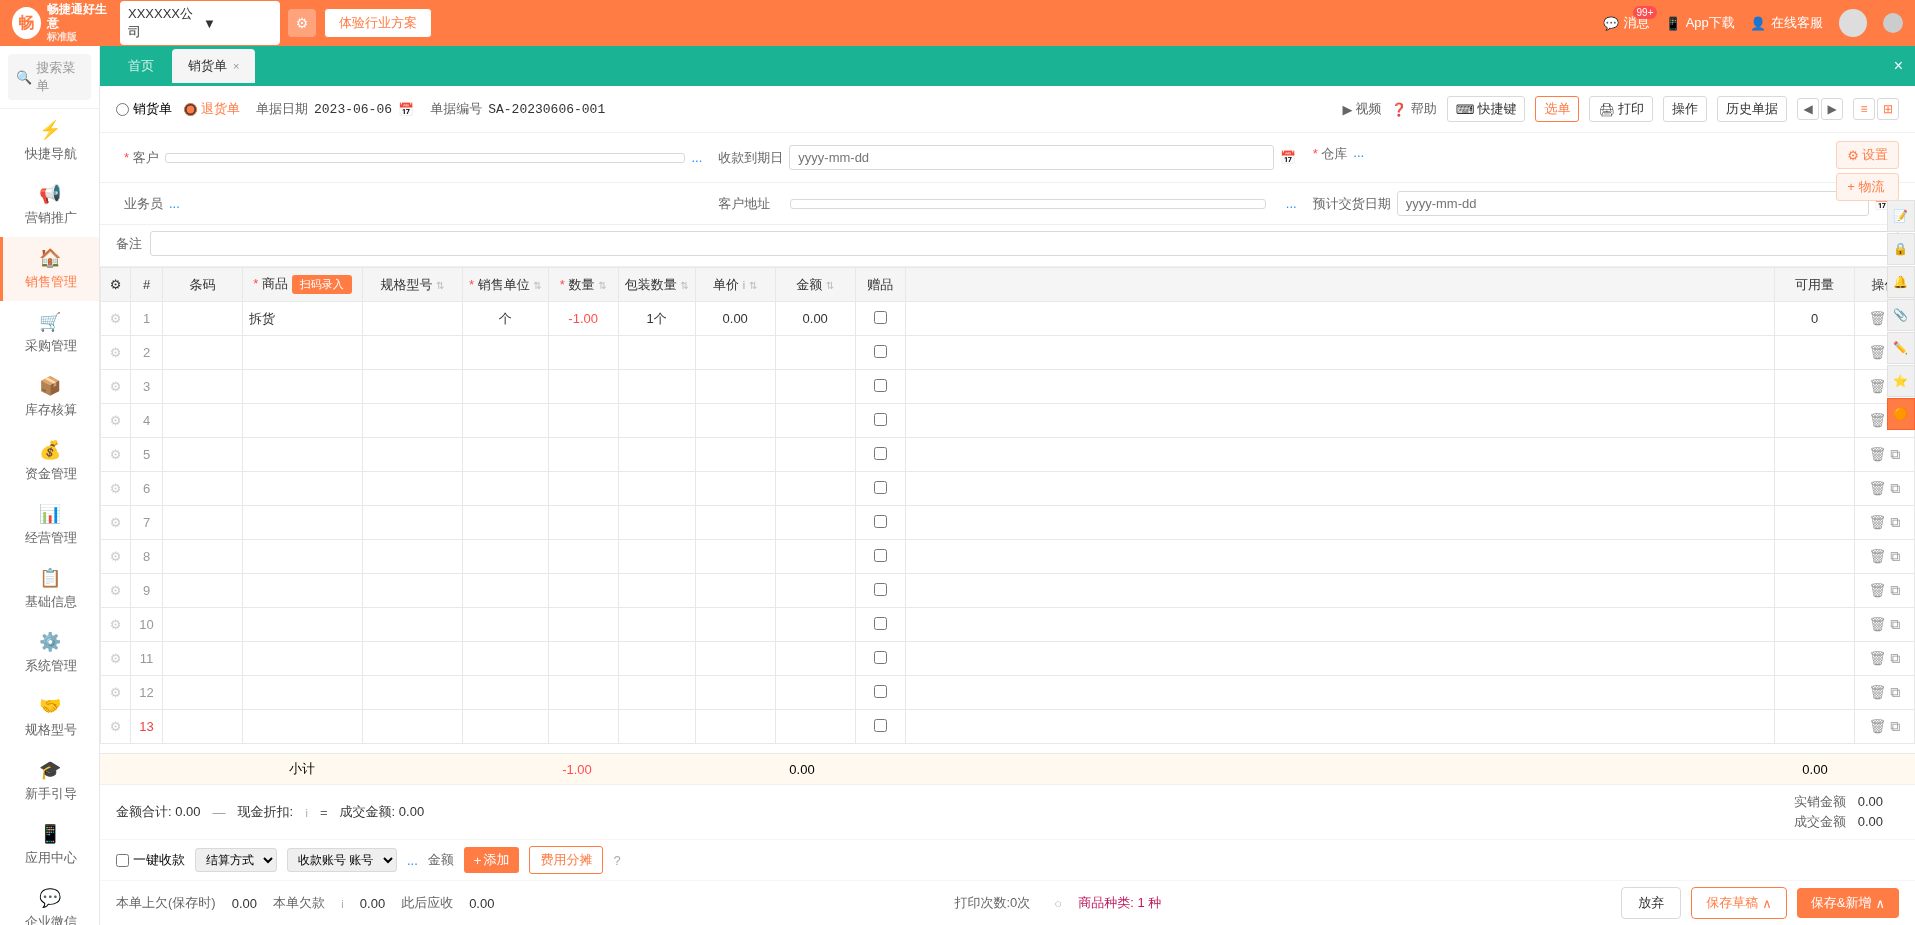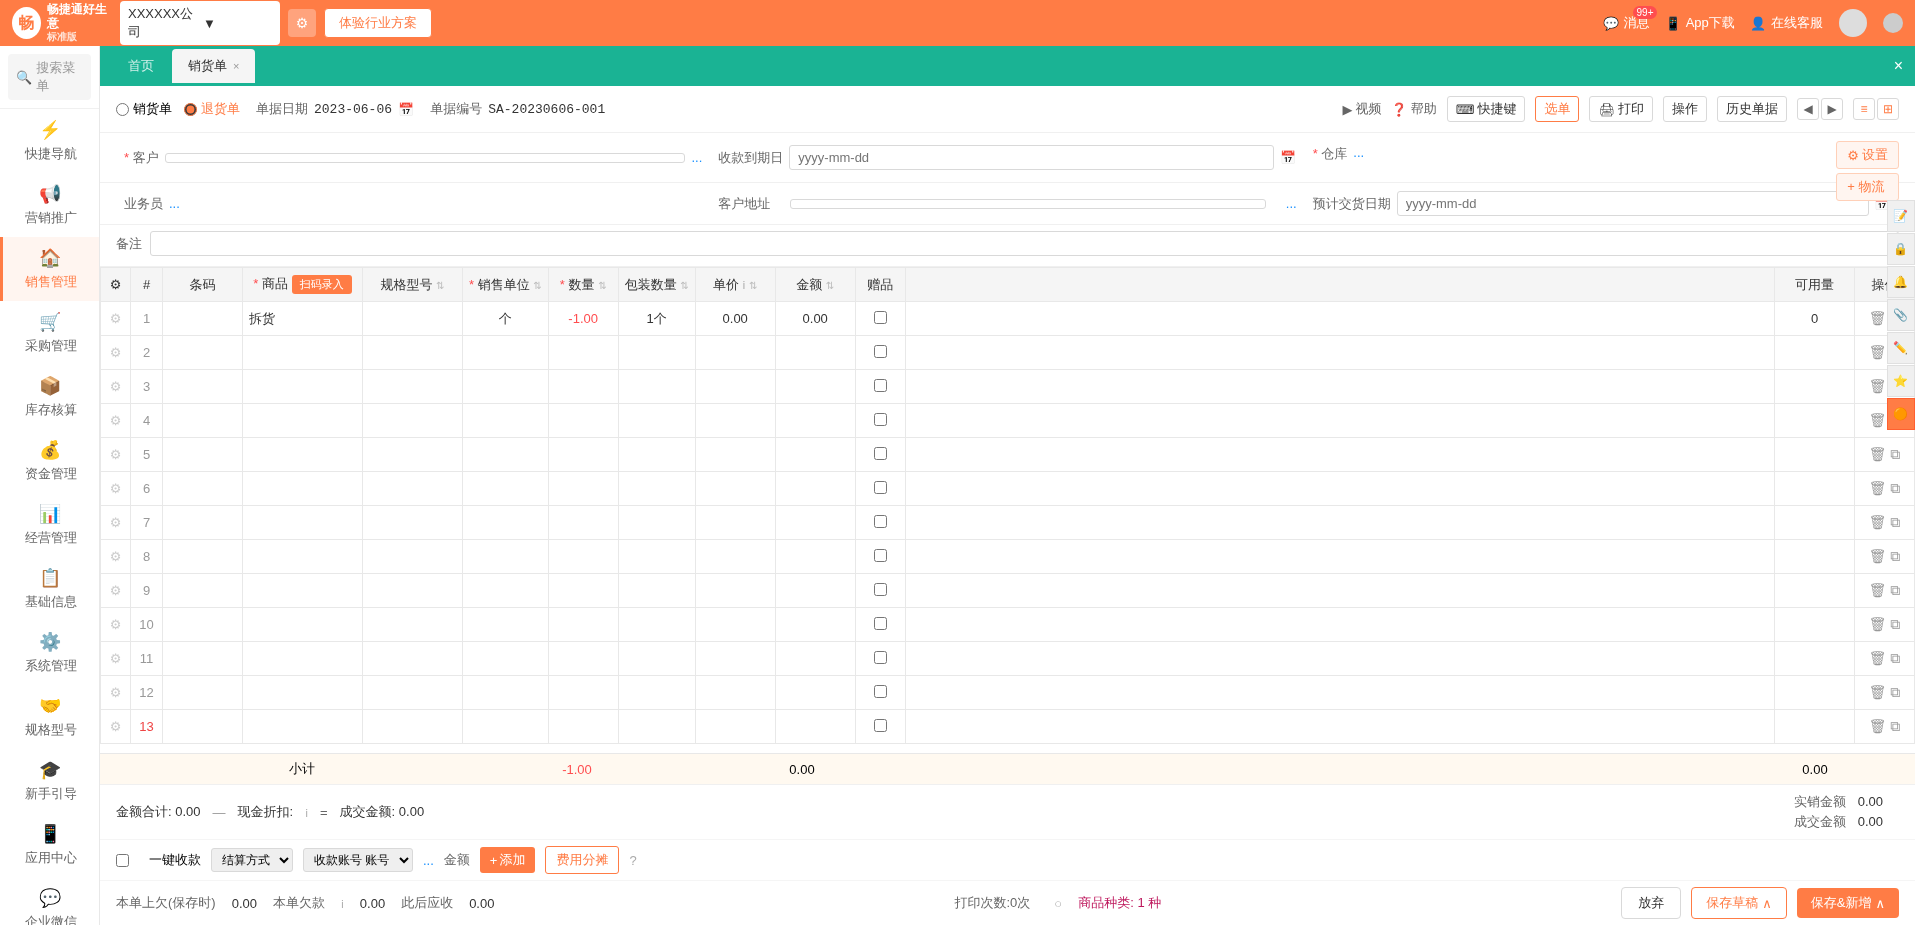--- a/index.html
+++ b/index.html
@@ -309,21 +309,21 @@
     }
     .total-row .dash { color: #999; }
     .payment-row {
       padding: 6px 16px;
       display: flex;
       align-items: center;
       gap: 10px;
       font-size: 13px;
       border-top: 1px solid #f5f5f5;
     }
-    .checkbox-item { display: flex; align-items: center; gap: 20px; }
+    .checkbox-item { display: flex; align-items: center; gap: 4px; }
     .payment-select {
       border: 1px solid #d9d9d9;
       border-radius: 3px;
       padding: 3px 6px;
       font-size: 12px;
     }
     .add-btn-orange {
       background: #ff7c45;
       color: white;
       border: none;

